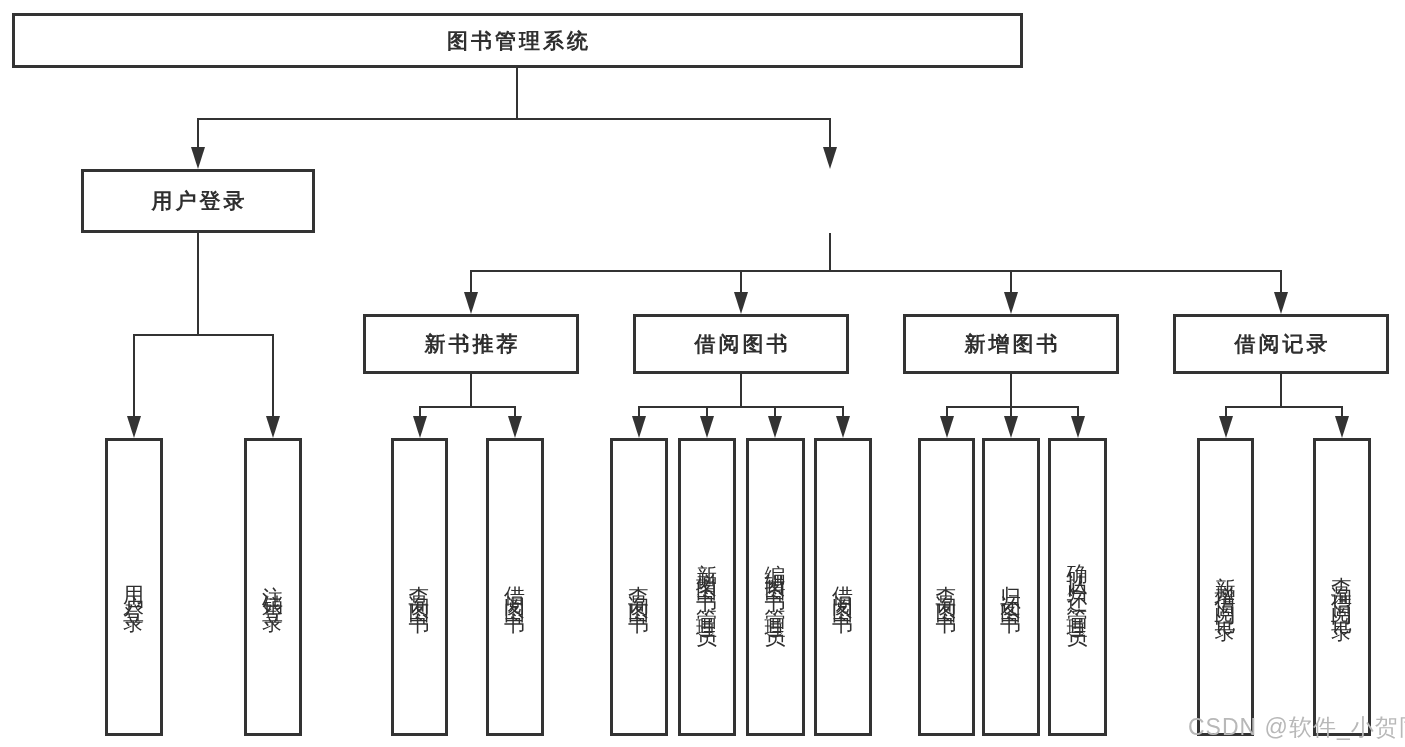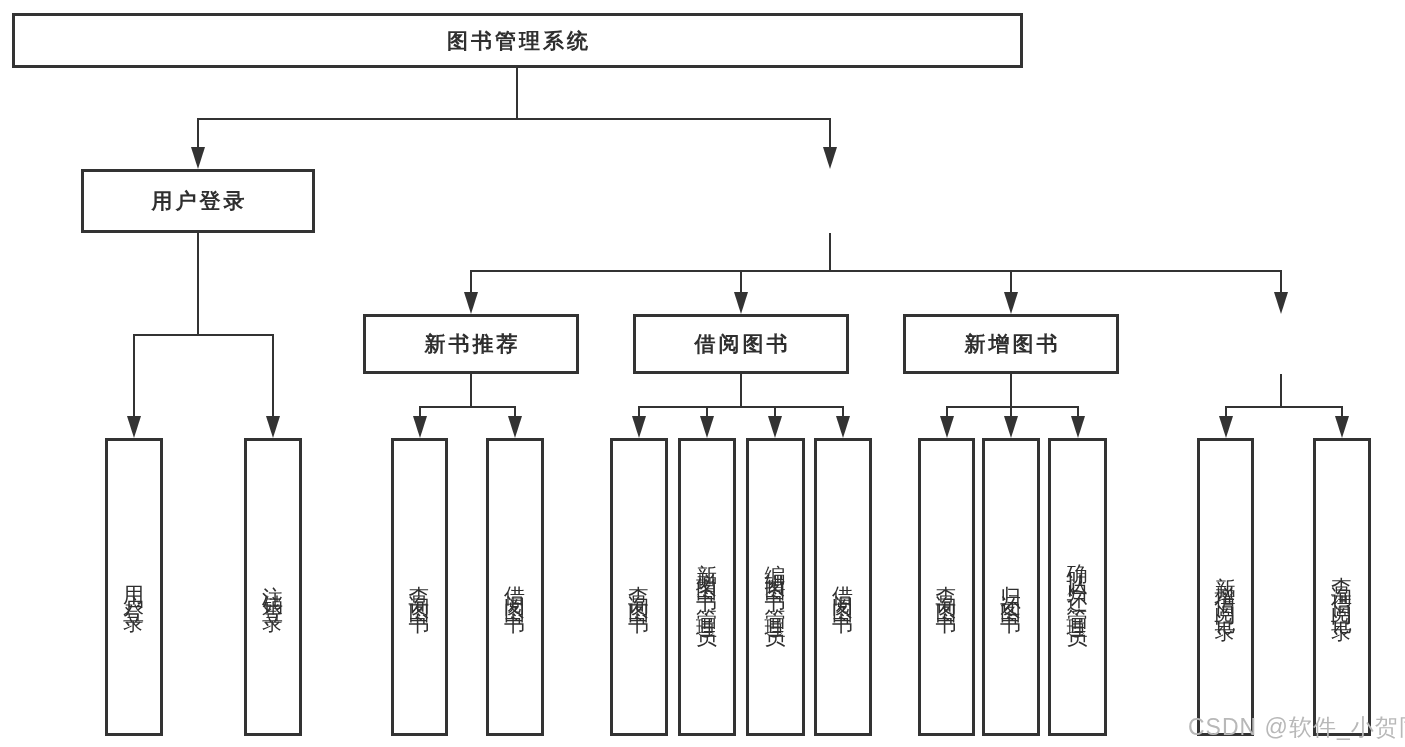--- a/index.html
+++ b/index.html
@@ -65,20 +65,21 @@
 
 <div class="stage">
 
   <div class="box hlabel" style="left:12px; top:13px; width:1011px; height:55px;">图书管理系统</div>
 
   <div class="box hlabel" style="left:81px; top:169px; width:234px; height:64px;">用户登录</div>
 
   <div class="box hlabel" style="left:363px; top:314px; width:216px; height:60px;">新书推荐</div>
   <div class="box hlabel" style="left:633px; top:314px; width:216px; height:60px;">借阅图书</div>
   <div class="box hlabel" style="left:903px; top:314px; width:216px; height:60px;">新增图书</div>
+  <div class="box hlabel" style="left:1173px; top:314px; width:216px; height:60px;">借阅记录</div>
 
   <div class="box vlabel" style="left:105px; top:438px; width:58px; height:298px;">用户登录</div>
   <div class="box vlabel" style="left:244px; top:438px; width:58px; height:298px;">注销登录</div>
 
   <div class="box vlabel" style="left:391px; top:438px; width:57px; height:298px;">查询图书</div>
   <div class="box vlabel" style="left:486px; top:438px; width:58px; height:298px;">借阅图书</div>
 
   <div class="box vlabel" style="left:610px; top:438px; width:58px; height:298px;">查询图书</div>
   <div class="box vlabel" style="left:678px; top:438px; width:58px; height:298px;">新增图书（管理员）</div>
   <div class="box vlabel" style="left:746px; top:438px; width:59px; height:298px;">编辑图书（管理员）</div>

